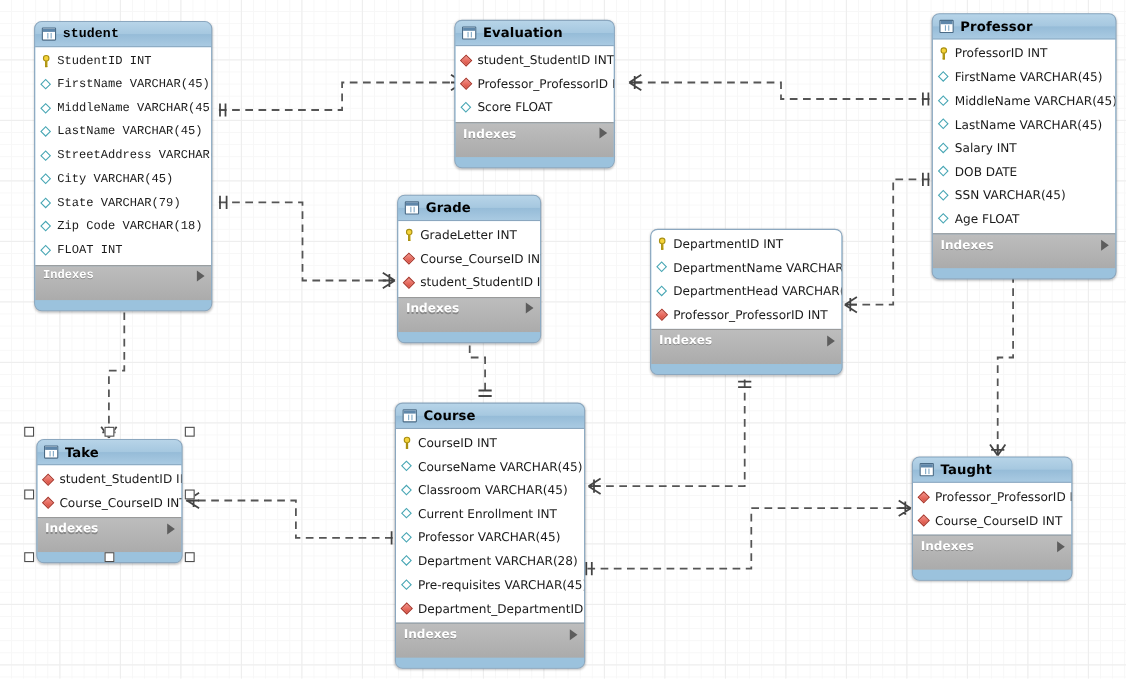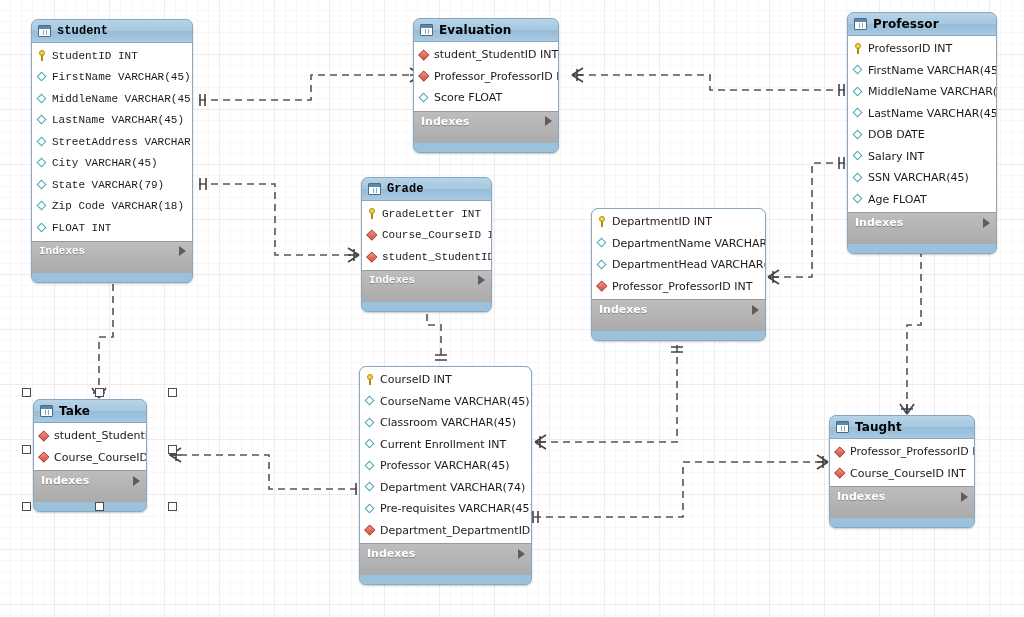--- a/index.html
+++ b/index.html
@@ -288,21 +288,21 @@
             <span class="ico plain"></span>
             <span class="nm">Score FLOAT</span>
           </div>
         </div>
         <div class="tbl-idx">
           <span class="lbl">Indexes</span>
           <span class="arr"></span>
         </div>
         <div class="tbl-foot"></div>
       </div>
-      <div class="tbl" style="left: 847px; top: 12px; width: 150px;">
+      <div class="tbl" style="left: 847px; top: 12px; width: 168px;">
         <div class="tbl-head">
           <span class="tbl-icon"></span>
           <span class="tbl-title">Professor</span>
           <span class="caret"></span>
         </div>
         <div class="tbl-body">
           <div class="col">
             <span class="ico pk"></span>
             <span class="nm">ProfessorID INT</span>
           </div>
@@ -313,42 +313,42 @@
           <div class="col">
             <span class="ico plain"></span>
             <span class="nm">MiddleName VARCHAR(45)</span>
           </div>
           <div class="col">
             <span class="ico plain"></span>
             <span class="nm">LastName VARCHAR(45)</span>
           </div>
           <div class="col">
             <span class="ico plain"></span>
+            <span class="nm">Salary INT</span>
+          </div>
+          <div class="col">
+            <span class="ico plain"></span>
             <span class="nm">DOB DATE</span>
           </div>
           <div class="col">
             <span class="ico plain"></span>
-            <span class="nm">Salary INT</span>
-          </div>
-          <div class="col">
-            <span class="ico plain"></span>
             <span class="nm">SSN VARCHAR(45)</span>
           </div>
           <div class="col">
             <span class="ico plain"></span>
             <span class="nm">Age FLOAT</span>
           </div>
         </div>
         <div class="tbl-idx">
           <span class="lbl">Indexes</span>
           <span class="arr"></span>
         </div>
         <div class="tbl-foot"></div>
       </div>
-      <div class="tbl" style="left: 361px; top: 177px; width: 131px; font-family: Liberation Mono, monospace;">
+      <div class="tbl" style="left: 361px; top: 177px; width: 131px;">
         <div class="tbl-head">
           <span class="tbl-icon"></span>
           <span class="tbl-title">Grade</span>
           <span class="caret"></span>
         </div>
         <div class="tbl-body">
           <div class="col">
             <span class="ico pk"></span>
             <span class="nm">GradeLetter INT</span>
           </div>
@@ -386,20 +386,25 @@
             <span class="nm">Professor_ProfessorID INT</span>
           </div>
         </div>
         <div class="tbl-idx">
           <span class="lbl">Indexes</span>
           <span class="arr"></span>
         </div>
         <div class="tbl-foot"></div>
       </div>
       <div class="tbl" style="left: 359px; top: 366px; width: 173px;">
+        <div class="tbl-head">
+          <span class="tbl-icon"></span>
+          <span class="tbl-title">Course</span>
+          <span class="caret"></span>
+        </div>
         <div class="tbl-body">
           <div class="col">
             <span class="ico pk"></span>
             <span class="nm">CourseID INT</span>
           </div>
           <div class="col">
             <span class="ico plain"></span>
             <span class="nm">CourseName VARCHAR(45)</span>
           </div>
           <div class="col">
@@ -409,38 +414,38 @@
           <div class="col">
             <span class="ico plain"></span>
             <span class="nm">Current Enrollment INT</span>
           </div>
           <div class="col">
             <span class="ico plain"></span>
             <span class="nm">Professor VARCHAR(45)</span>
           </div>
           <div class="col">
             <span class="ico plain"></span>
-            <span class="nm">Department VARCHAR(74)</span>
+            <span class="nm">Department VARCHAR(28)</span>
           </div>
           <div class="col">
             <span class="ico plain"></span>
             <span class="nm">Pre-requisites VARCHAR(45)</span>
           </div>
           <div class="col">
             <span class="ico fk"></span>
             <span class="nm">Department_DepartmentID INT</span>
           </div>
         </div>
         <div class="tbl-idx">
           <span class="lbl">Indexes</span>
           <span class="arr"></span>
         </div>
         <div class="tbl-foot"></div>
       </div>
-      <div class="tbl" style="left: 33px; top: 399px; width: 114px;">
+      <div class="tbl" style="left: 33px; top: 399px; width: 133px;">
         <div class="tbl-head">
           <span class="tbl-icon"></span>
           <span class="tbl-title">Take</span>
           <span class="caret"></span>
         </div>
         <div class="tbl-body">
           <div class="col">
             <span class="ico fk"></span>
             <span class="nm">student_StudentID INT</span>
           </div>

